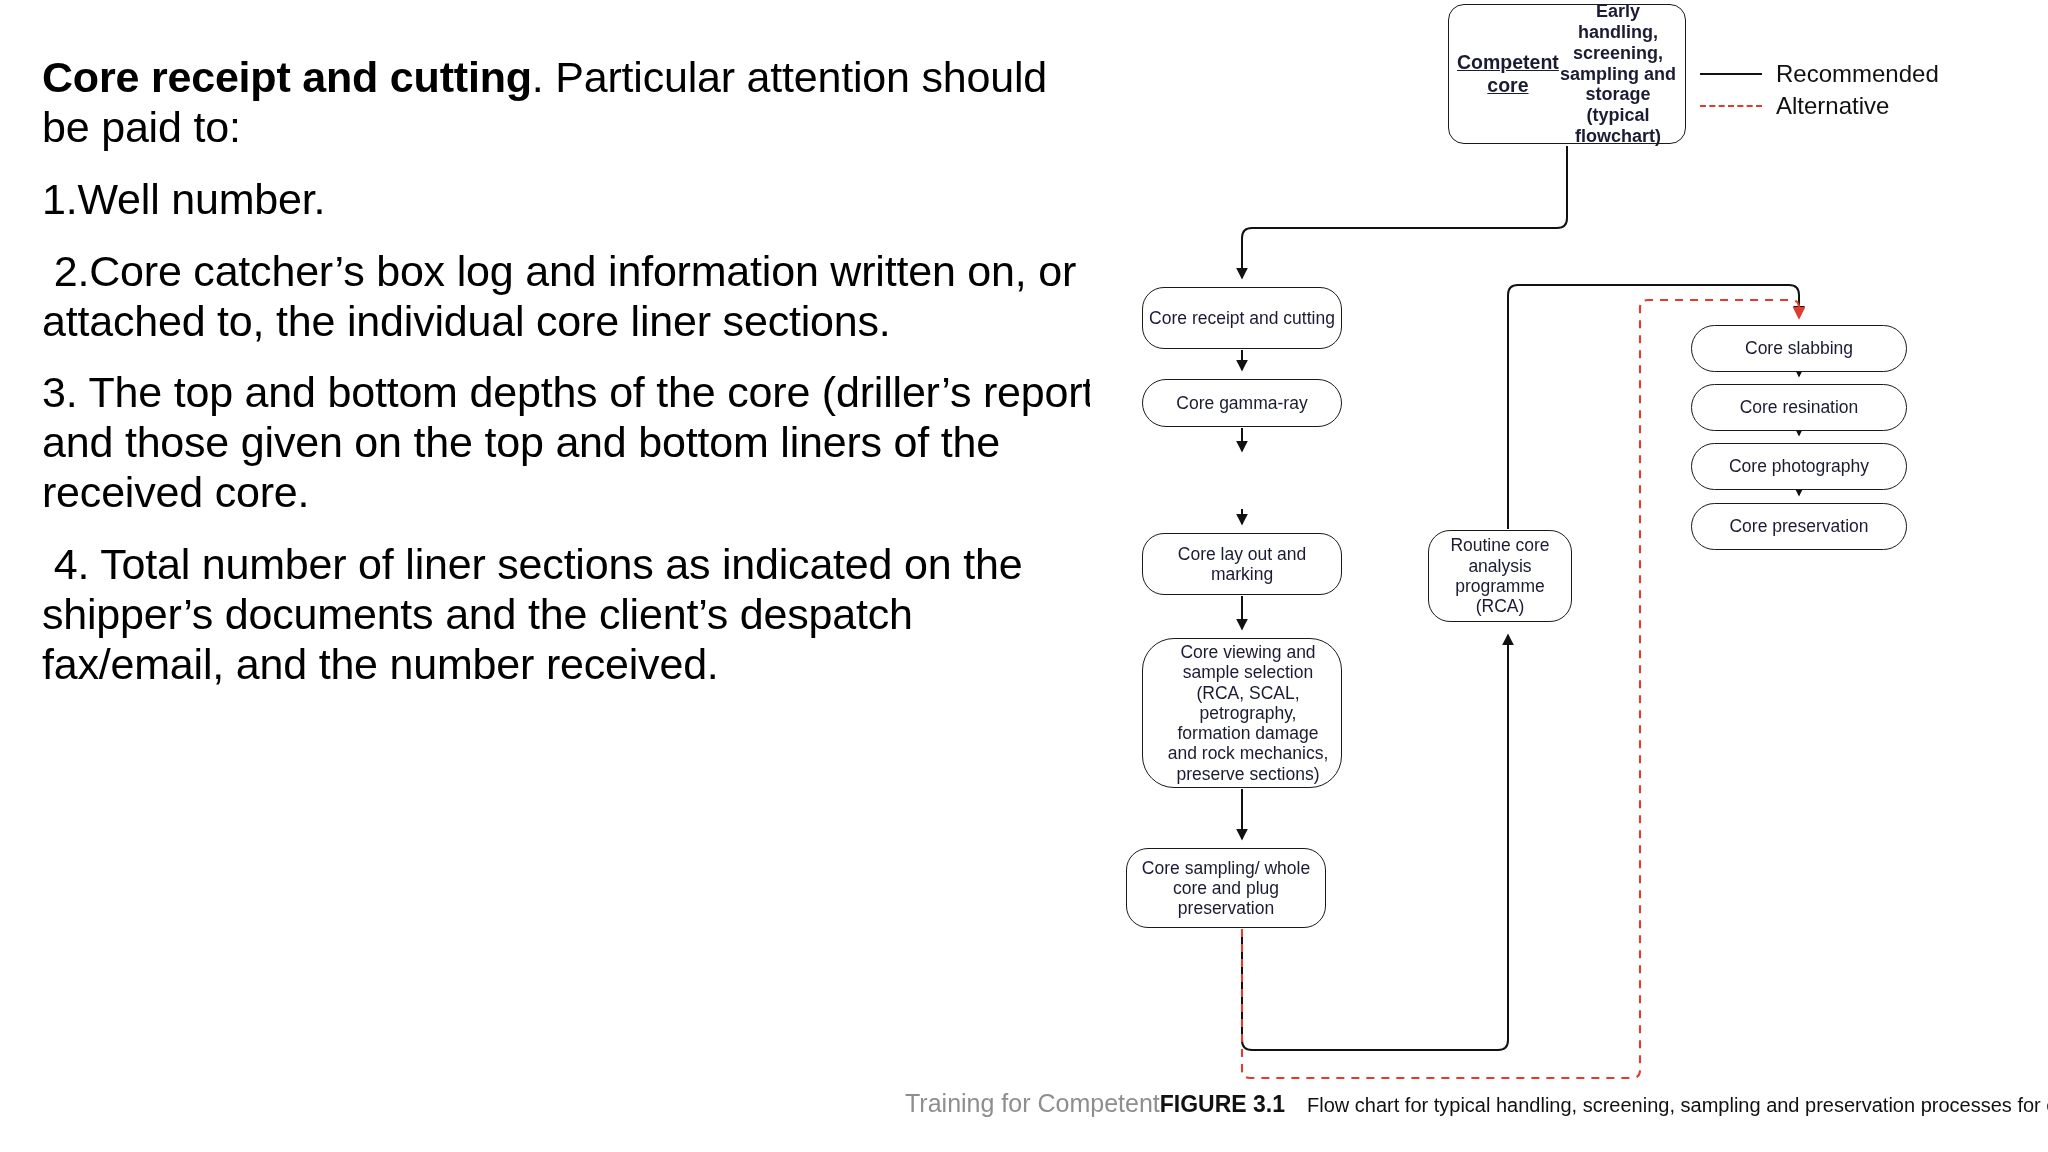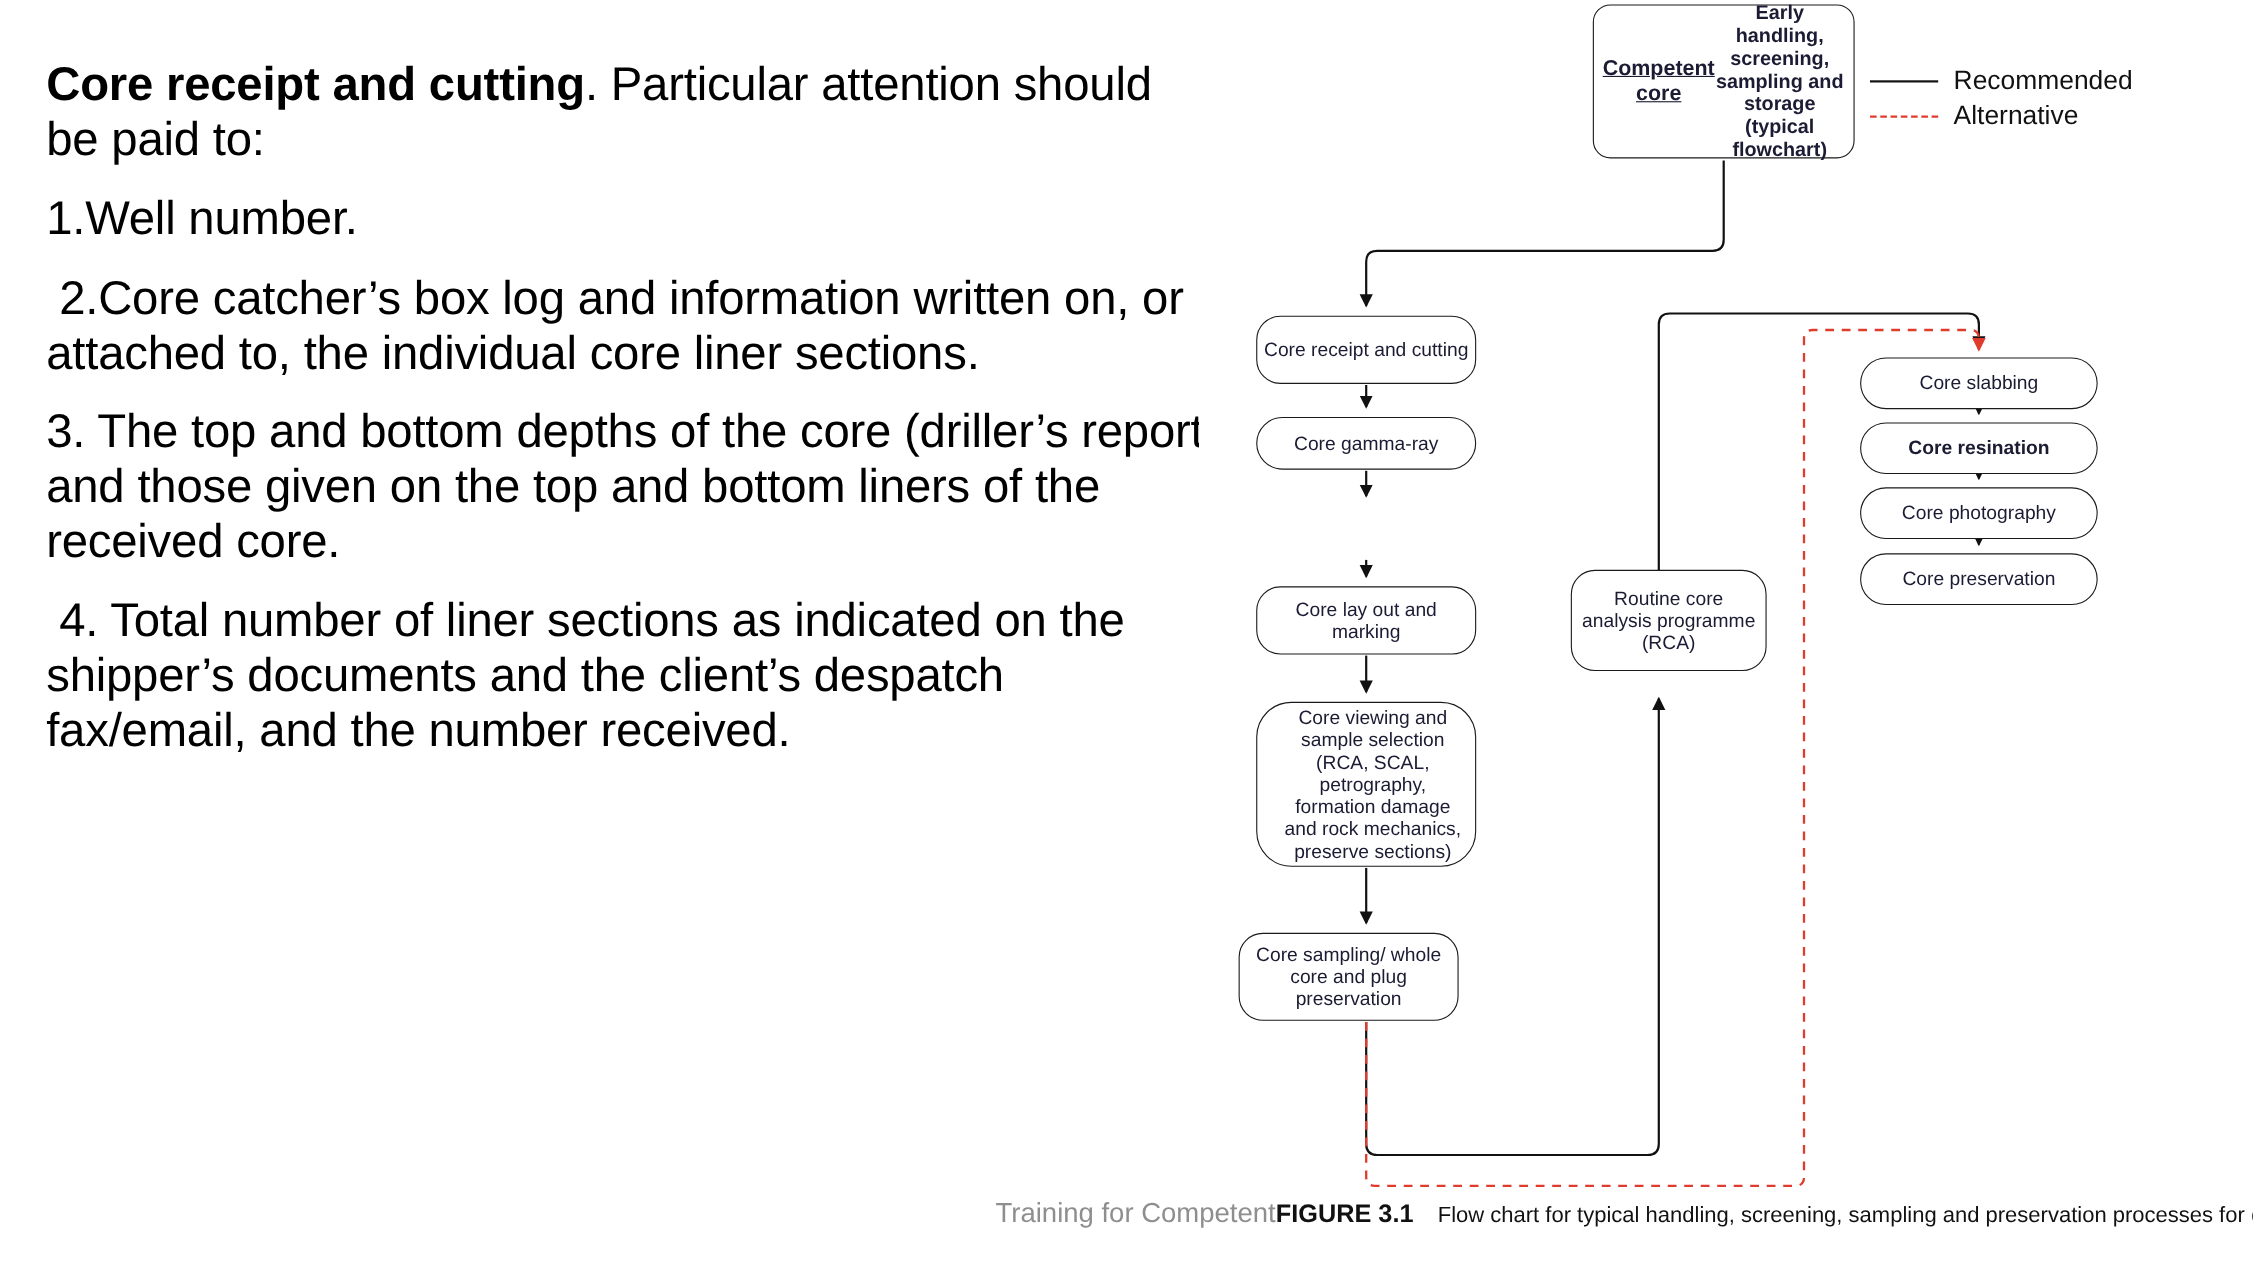--- a/index.html
+++ b/index.html
@@ -74,24 +74,24 @@
   }
   #box-competent .sub{display:block;}
 
   #box-receipt   {left: 62px; top:287px; width:200px; height:62px;}
   #box-gamma     {left: 62px; top:379px; width:200px; height:48px;}
   #box-removal   {left: 62px; top:460px; width:200px; height:48px;}
   #box-layout    {left: 62px; top:533px; width:200px; height:62px;}
   #box-viewing   {left: 62px; top:638px; width:200px; height:150px;}
   #box-sampling  {left: 46px; top:848px; width:200px; height:80px;}
 
-  #box-rca       {left:348px; top:518px; width:178px; height:92px;}
+  #box-rca       {left:348px; top:530px; width:144px; height:92px;}
 
   #box-slab      {left:611px; top:325px; width:216px; height:47px;}
-  #box-resin     {left:611px; top:384px; width:216px; height:47px;font-weight:bold;}
+  #box-resin     {left:611px; top:384px; width:216px; height:47px;}
   #box-photo     {left:611px; top:443px; width:216px; height:47px;}
   #box-preserve  {left:611px; top:503px; width:216px; height:47px;}
 
   
   #legend{
     position:absolute;
     left:620px; top:58px;
     font-size:24px;
     color:#111;
   }

